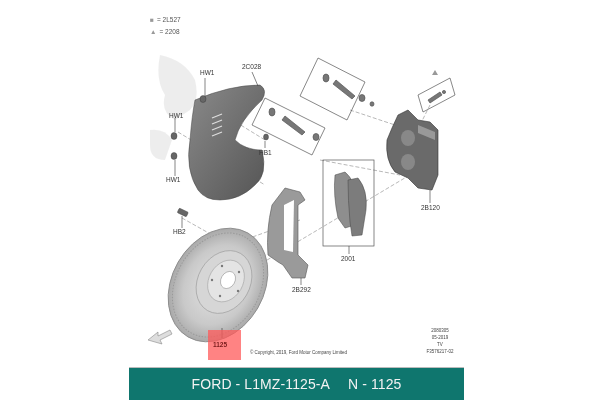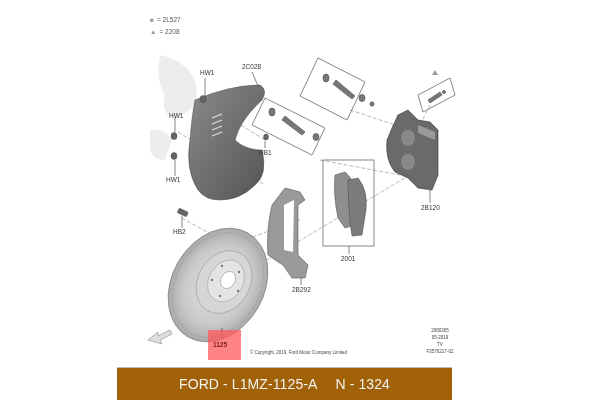--- a/index.html
+++ b/index.html
@@ -6,21 +6,21 @@
     html, body { width: 600px; height: 400px; background: #ffffff; overflow: hidden; }
     body { position: relative; font-family: "Liberation Sans", sans-serif; }
     #diagram { position: absolute; left: 0; top: 0; width: 600px; height: 400px; }
     .lbl { position: absolute; font-family: "Liberation Sans", sans-serif; font-size: 6.5px; color: #333; line-height: 1; white-space: nowrap; }
     .legend { position: absolute; left: 150px; font-size: 6.5px; color: #555; font-family: "Liberation Sans", sans-serif; }
     .legend .sym { color: #999; margin-right: 3px; }
     .highlight { position: absolute; left: 208px; top: 330px; width: 33px; height: 30px; background: rgba(255, 90, 90, 0.75); }
     .hl-text { position: absolute; left: 213px; top: 341px; font-size: 6.5px; font-weight: bold; color: #7a1d1d; }
     .copyright { position: absolute; left: 250px; top: 350px; font-size: 4.5px; color: #444; }
     .meta { position: absolute; left: 420px; top: 327px; font-size: 4.5px; color: #444; text-align: center; width: 40px; line-height: 7px; }
-    .bottom-bar { position: absolute; left: 117px; top: 367px; width: 335px; height: 33px; background: #a16207; border-top: 1px solid #bcbcbc; display: flex; align-items: center; justify-content: center; }
+    .bottom-bar { position: absolute; left: 129px; top: 367px; width: 335px; height: 33px; background: #0f766e; border-top: 1px solid #bcbcbc; display: flex; align-items: center; justify-content: center; }
     .bottom-bar span { color: #f2f2f2; font-size: 14px; font-family: "Liberation Sans", sans-serif; letter-spacing: 0.1px; }
     .bottom-bar .gap { display: inline-block; width: 18px; }
   </style>
 </head>
 <body>
 
 <svg id="diagram" viewBox="0 0 600 400" xmlns="http://www.w3.org/2000/svg">
   <defs>
     <radialGradient id="rotorGrad" cx="50%" cy="50%" r="50%">
       <stop offset="0%" stop-color="#e6e6e6"></stop>
@@ -168,14 +168,14 @@
 <div class="meta">
   <div>2080305</div>
   <div>05-2019</div>
   <div>TV</div>
   <div>F3576217-02</div>
 </div>
 
 <div class="bottom-bar">
   <span>FORD - L1MZ-1125-A</span>
   <span class="gap"></span>
-  <span>N - 1324</span>
+  <span>N - 1125</span>
 </div>
 
 </body></html>

